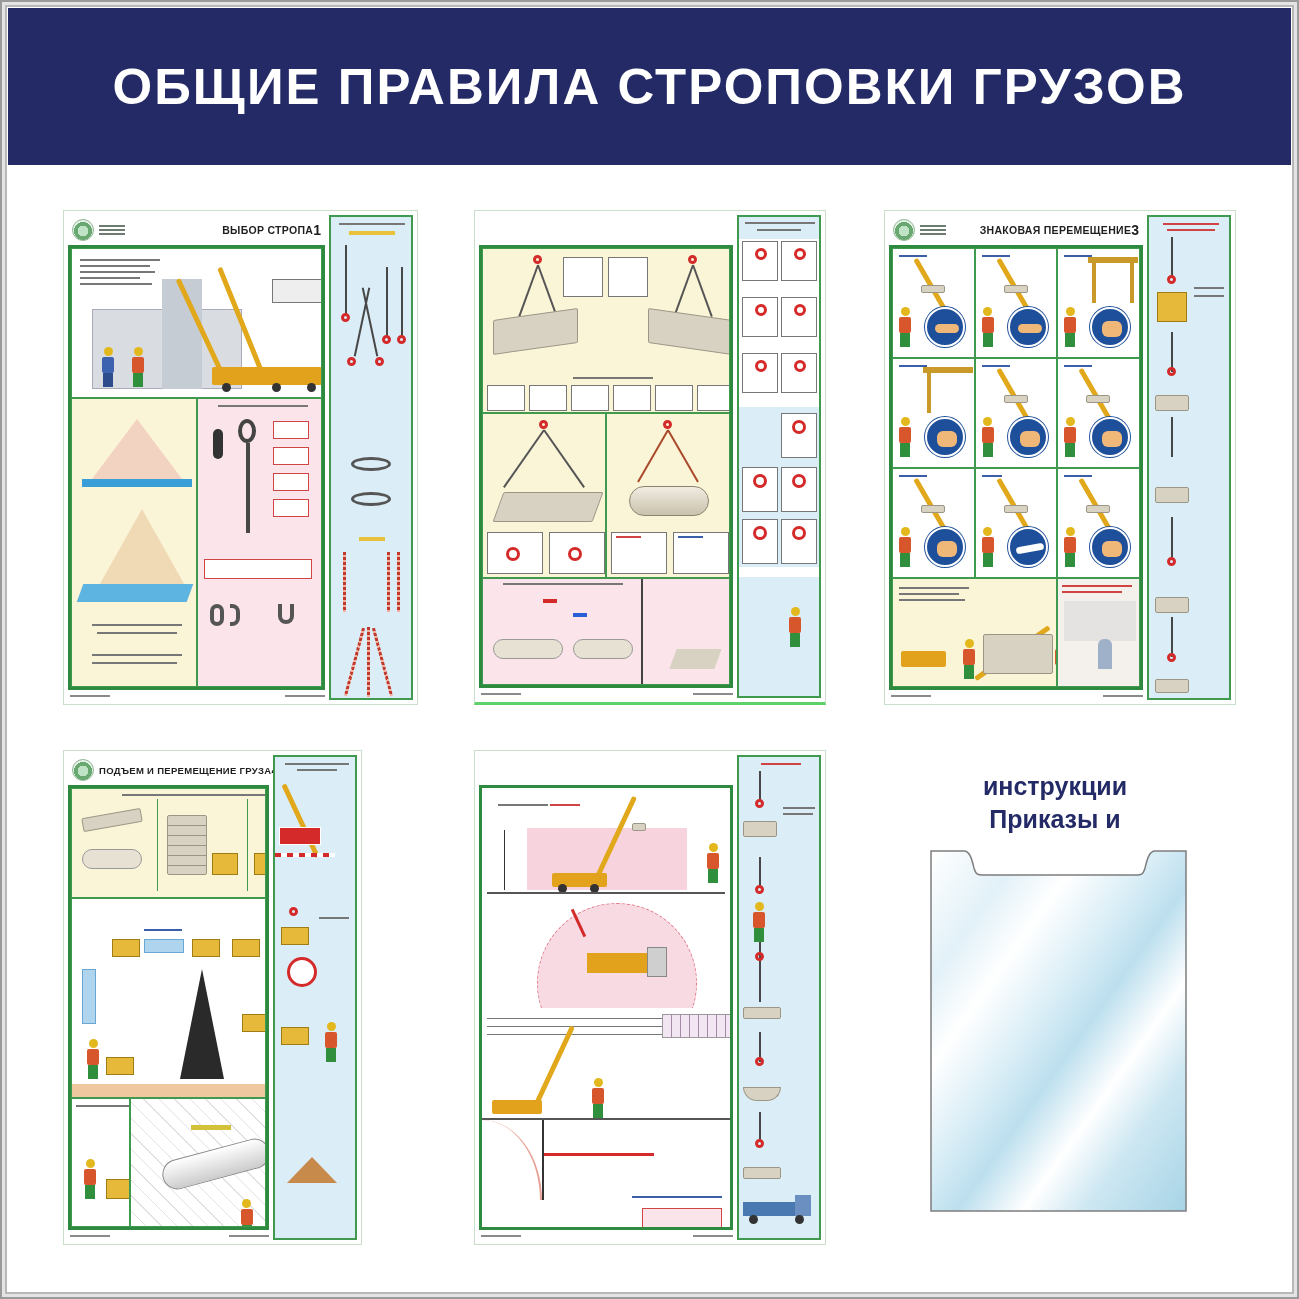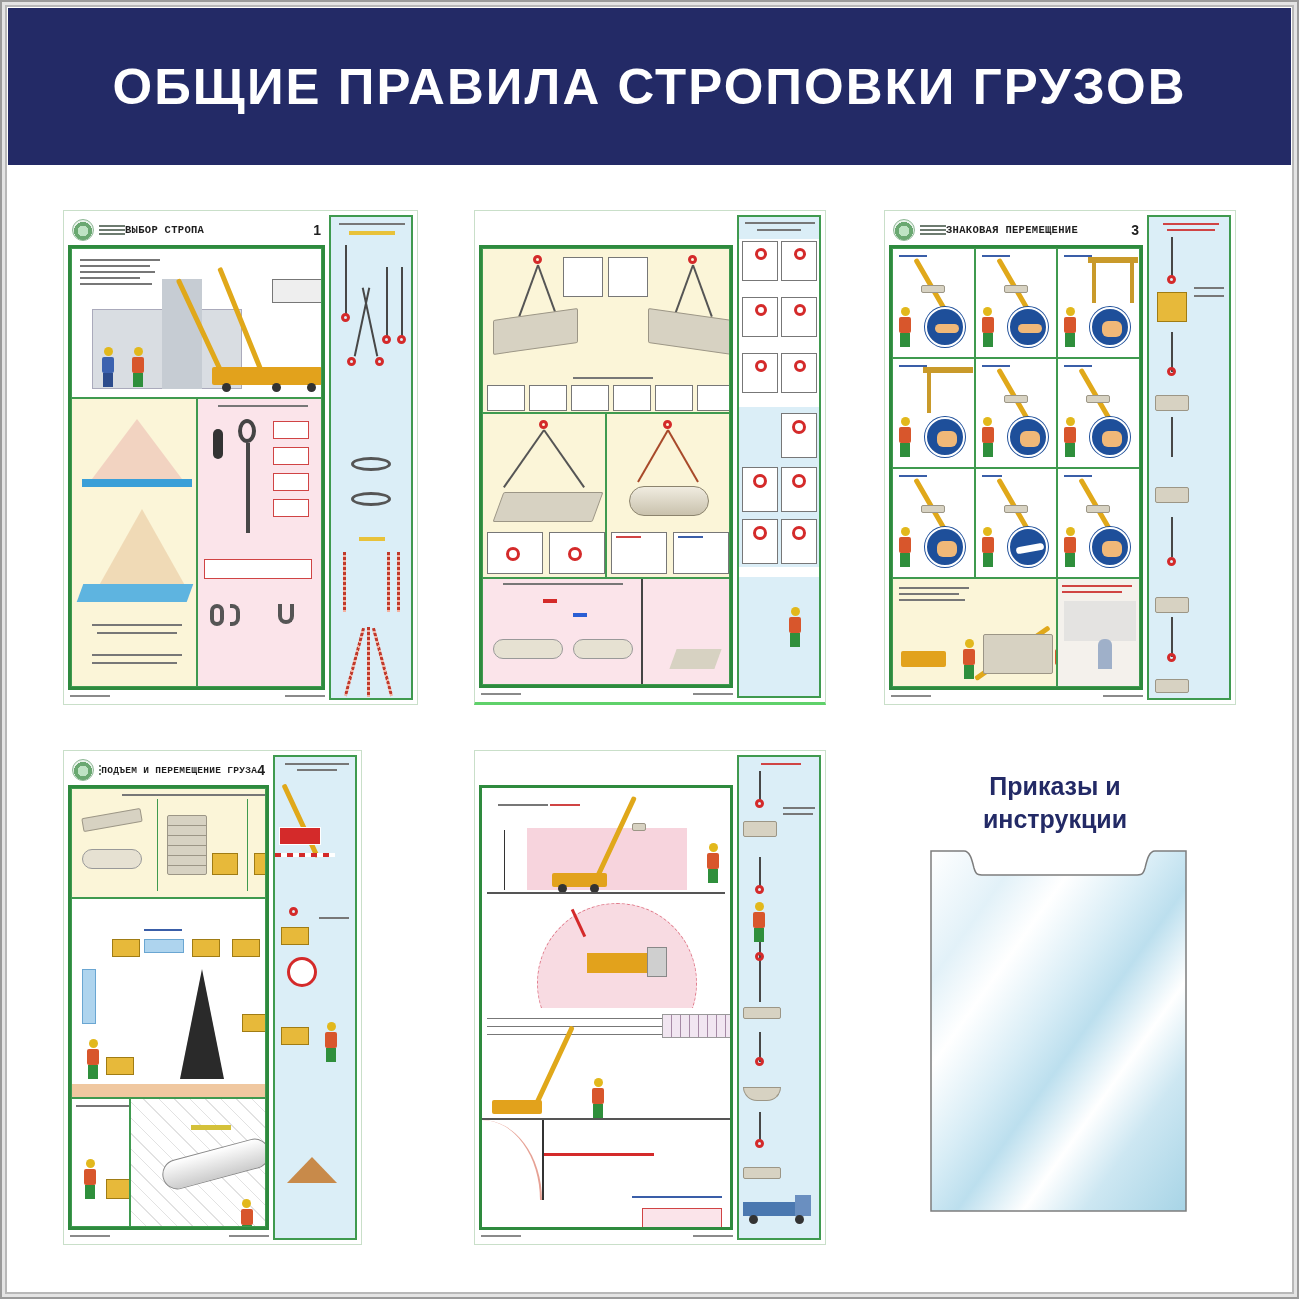--- a/index.html
+++ b/index.html
@@ -30,22 +30,22 @@
   }
   .p-head { position: absolute; left: 4px; top: 4px; right: 92px; height: 30px; display: flex; align-items: center; }
   .logo {
     width: 22px; height: 22px; border-radius: 50%;
     background: radial-gradient(circle at 50% 55%, #bfe3c4 0 35%, #6aa871 36% 60%, #e8f2ea 61% 100%);
     border: 1px solid #8fb896; margin-left: 4px; flex: none;
   }
   .logo-text { width: 26px; margin-left: 5px; display: flex; flex-direction: column; gap: 2px; }
   .logo-text i { display: block; height: 2px; background: #6d7b70; }
   .p-title {
-    flex: 1; text-align: left; font-weight: bold; font-size: 10.5px; color: #1e1e1e;
-    letter-spacing: 0.3px; white-space: nowrap; font-family: Liberation Mono, monospace;
+    flex: 1; text-align: right; font-weight: bold; font-size: 10.5px; color: #1e1e1e;
+    letter-spacing: 0.3px; white-space: nowrap;
   }
   .p-num { font-weight: bold; font-size: 14px; color: #1e1e1e; margin-right: 4px; }
 
   .p-main {
     position: absolute; left: 4px; top: 34px; right: 92px; bottom: 14px;
     border: 3px solid #2e8a3e; background: #ffffff; overflow: hidden;
   }
   .p-side {
     position: absolute; right: 4px; top: 4px; width: 84px; bottom: 4px;
     border: 2px solid #3f9a4f; background: #dbeef7; overflow: hidden;
@@ -655,22 +655,22 @@
     <div class="wheel" style="left:10px;top:458px;"></div>
       <div class="wheel" style="left:56px;top:458px;"></div>
   </div>
   <div class="p-foot">
       <i></i>
       <i></i>
     </div>
 </div>
 
 <div class="docs-label">
+  <div>инструкции</div>
   <div>Приказы и</div>
-  <div>инструкции</div>
 </div>
 
 <div class="holder">
   <svg viewBox="0 0 257 362" preserveAspectRatio="none">
     <defs>
       <linearGradient id="glass" x1="0" y1="0" x2="1" y2="1">
         <stop offset="0" stop-color="#ffffff"></stop>
         <stop offset="0.18" stop-color="#e2f1f8"></stop>
         <stop offset="0.3" stop-color="#ffffff"></stop>
         <stop offset="0.45" stop-color="#d8edf6"></stop>

